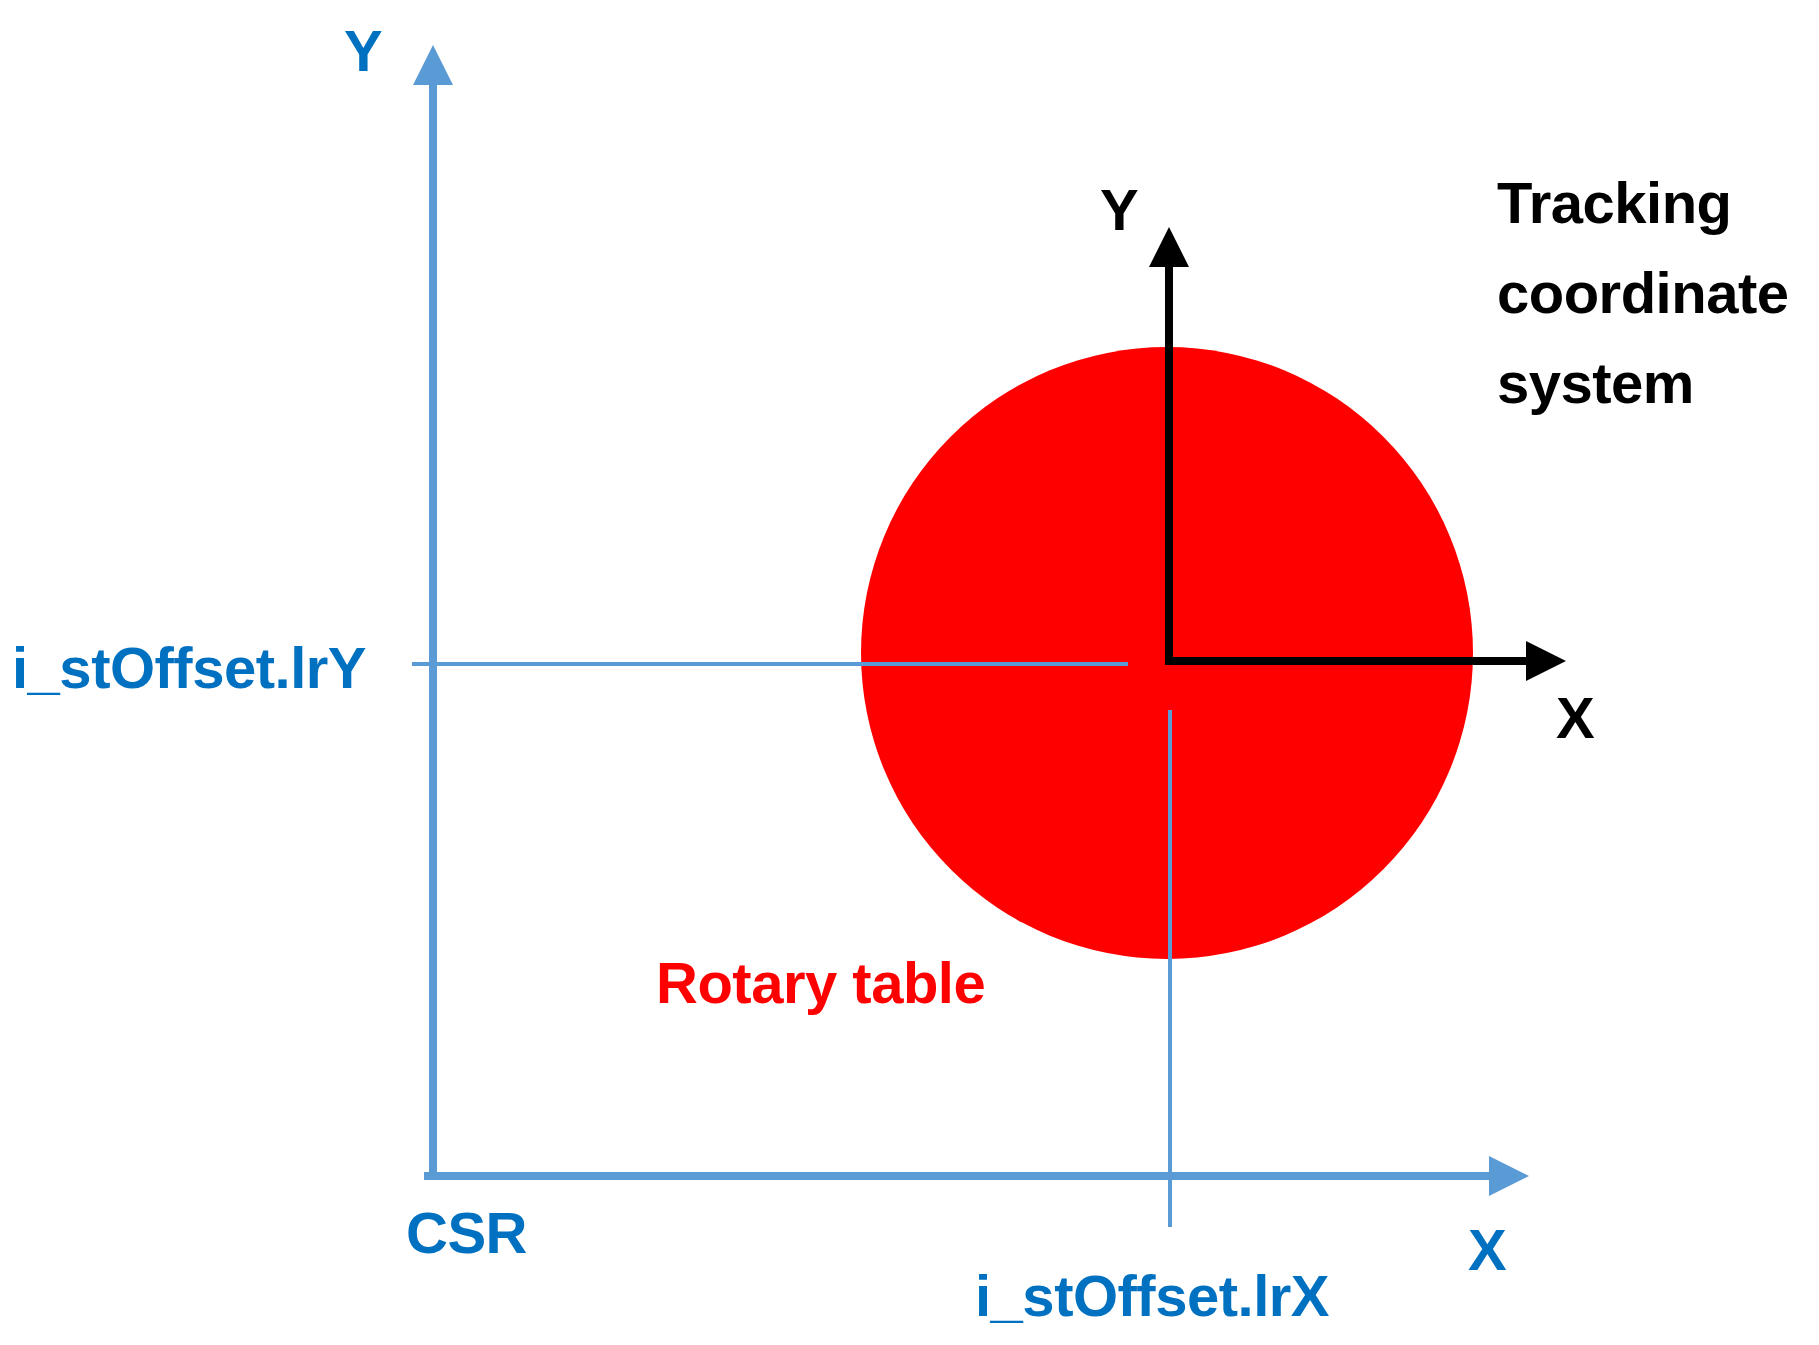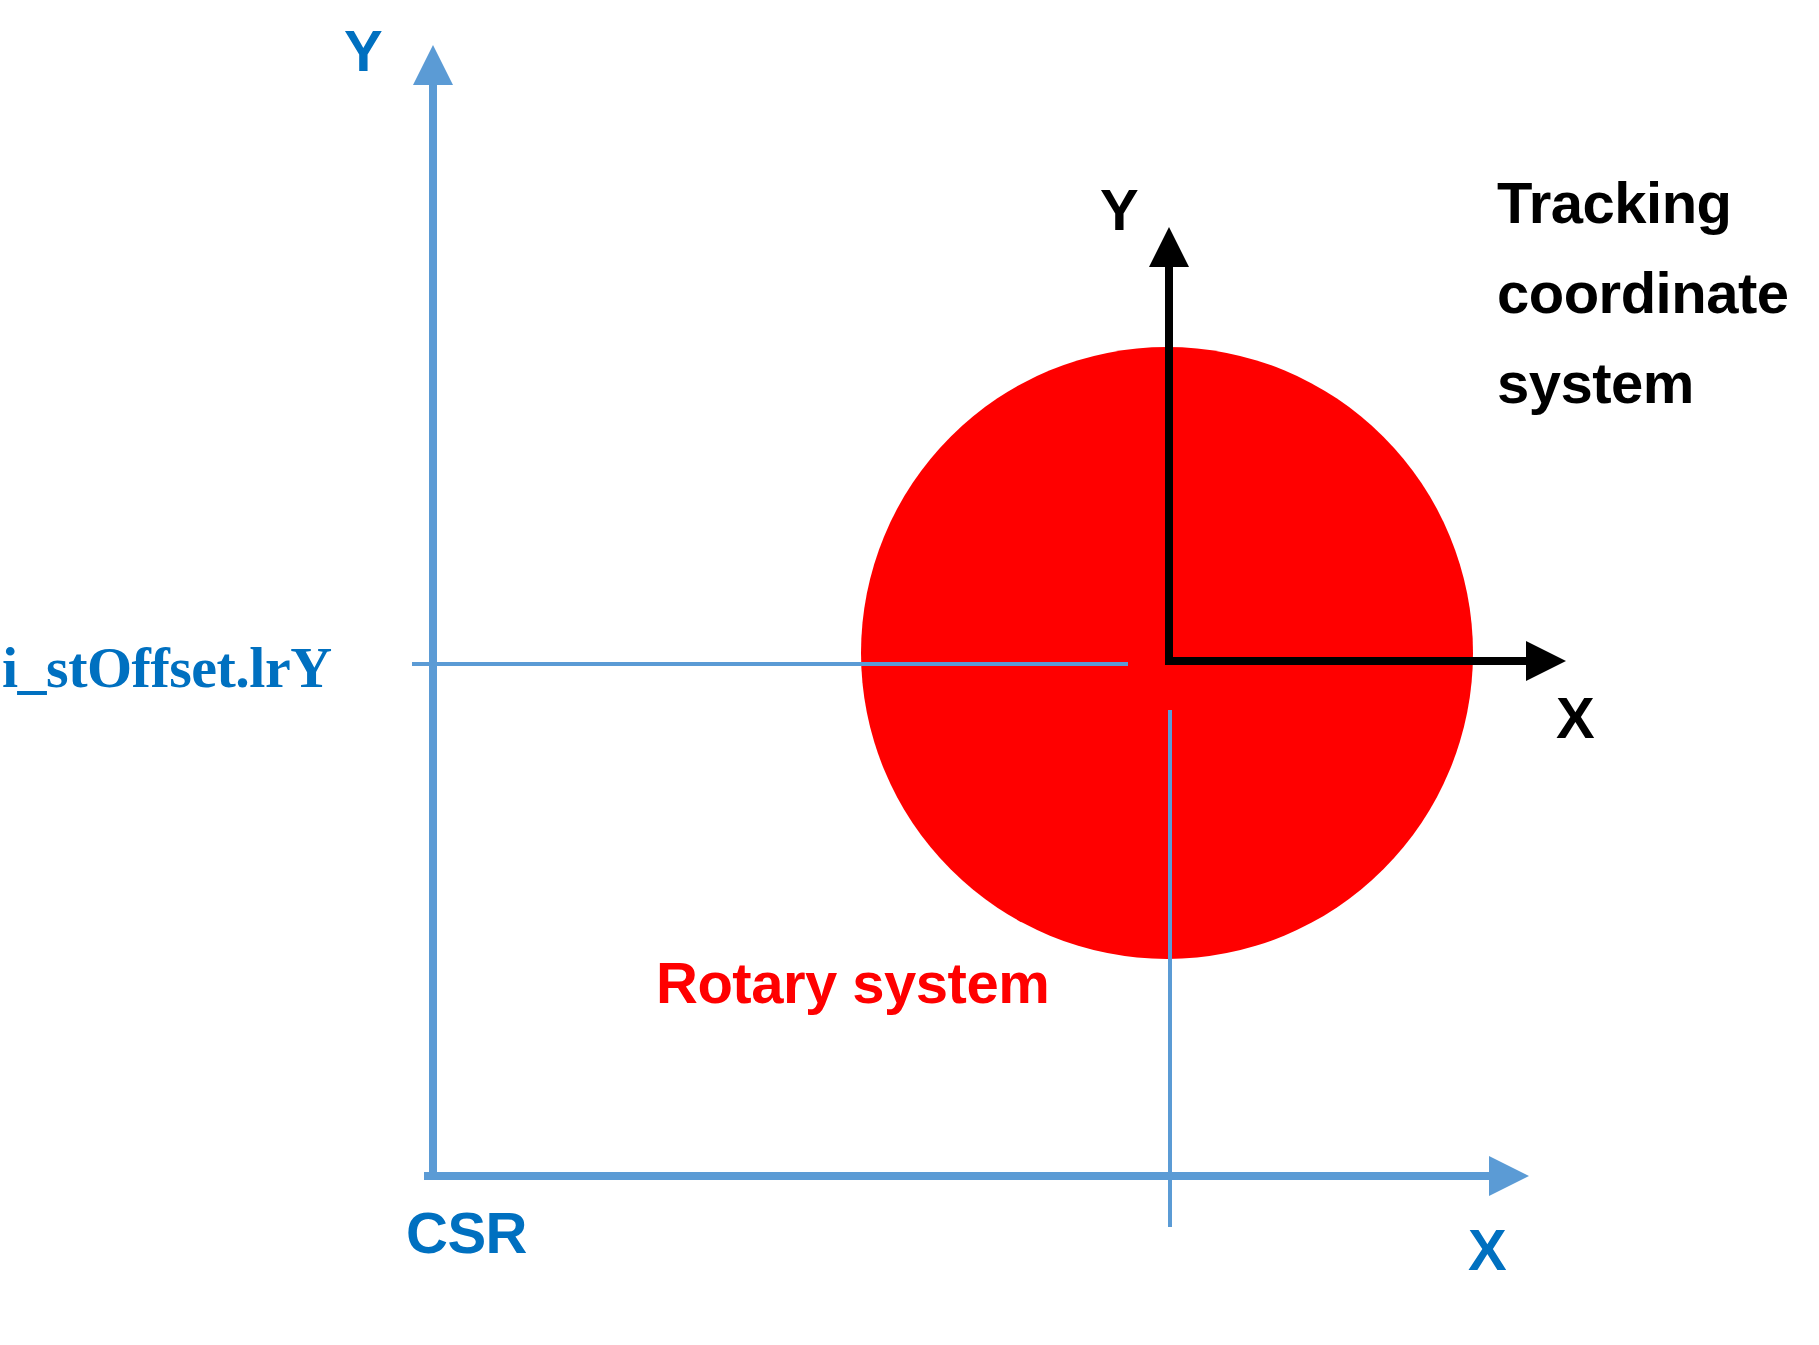--- a/index.html
+++ b/index.html
@@ -97,21 +97,22 @@
 
   <div class="abs axis-line-black z-axes" style="left:1165px; top:265px; width:8px; height:400px;"></div>
   <div class="abs arrow-up black z-axes" style="left:1149px; top:227px;"></div>
   <div class="abs axis-line-black z-axes" style="left:1169px; top:657px; width:358px; height:8px;"></div>
   <div class="abs arrow-right black z-axes" style="left:1526px; top:641px;"></div>
 
   <div class="abs lbl lbl-blue z-label" style="left:344px; top:22px;">Y</div>
   <div class="abs lbl lbl-blue z-label" style="left:1468px; top:1221px;">X</div>
   <div class="abs lbl lbl-blue z-label" style="left:406px; top:1204px;">CSR</div>
 
-  <div class="abs lbl lbl-blue z-label" style="left:2px; top:639px;font-family:Liberation Serif, serif;">i_stOffset.lrY</div>
+  <div class="abs lbl lbl-blue z-label" style="left:12px; top:639px;">i_stOffset.lrY</div>
+  <div class="abs lbl lbl-blue z-label" style="left:975px; top:1267px;">i_stOffset.lrX</div>
 
-  <div class="abs lbl lbl-red z-label" style="left:656px; top:954px;">Rotary system</div>
+  <div class="abs lbl lbl-red z-label" style="left:656px; top:954px;">Rotary table</div>
 
   <div class="abs lbl lbl-black z-label" style="left:1100px; top:181px;">Y</div>
   <div class="abs lbl lbl-black z-label" style="left:1556px; top:689px;">X</div>
   <div class="abs tracking-title z-label" style="left:1497px; top:158px;">Tracking coordinate system</div>
 
 </div>
 
 </body></html>

